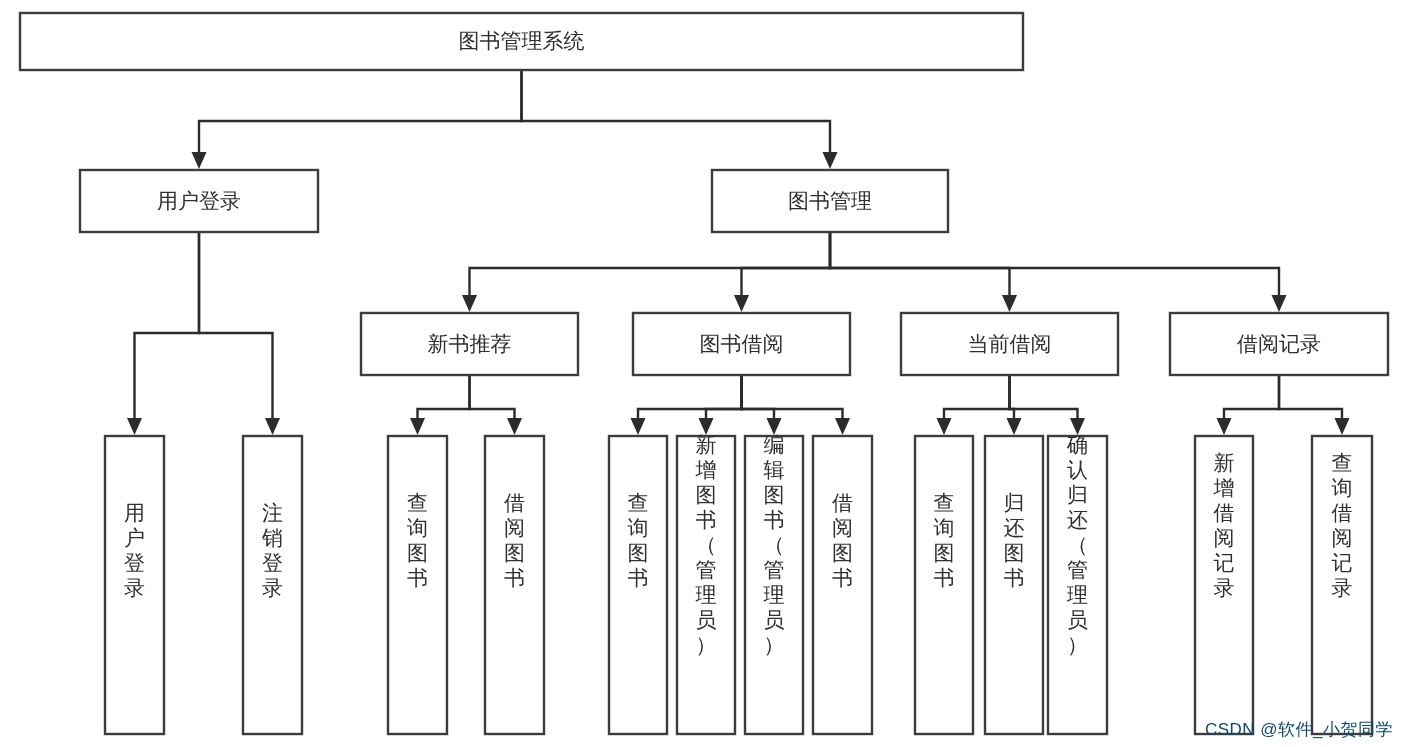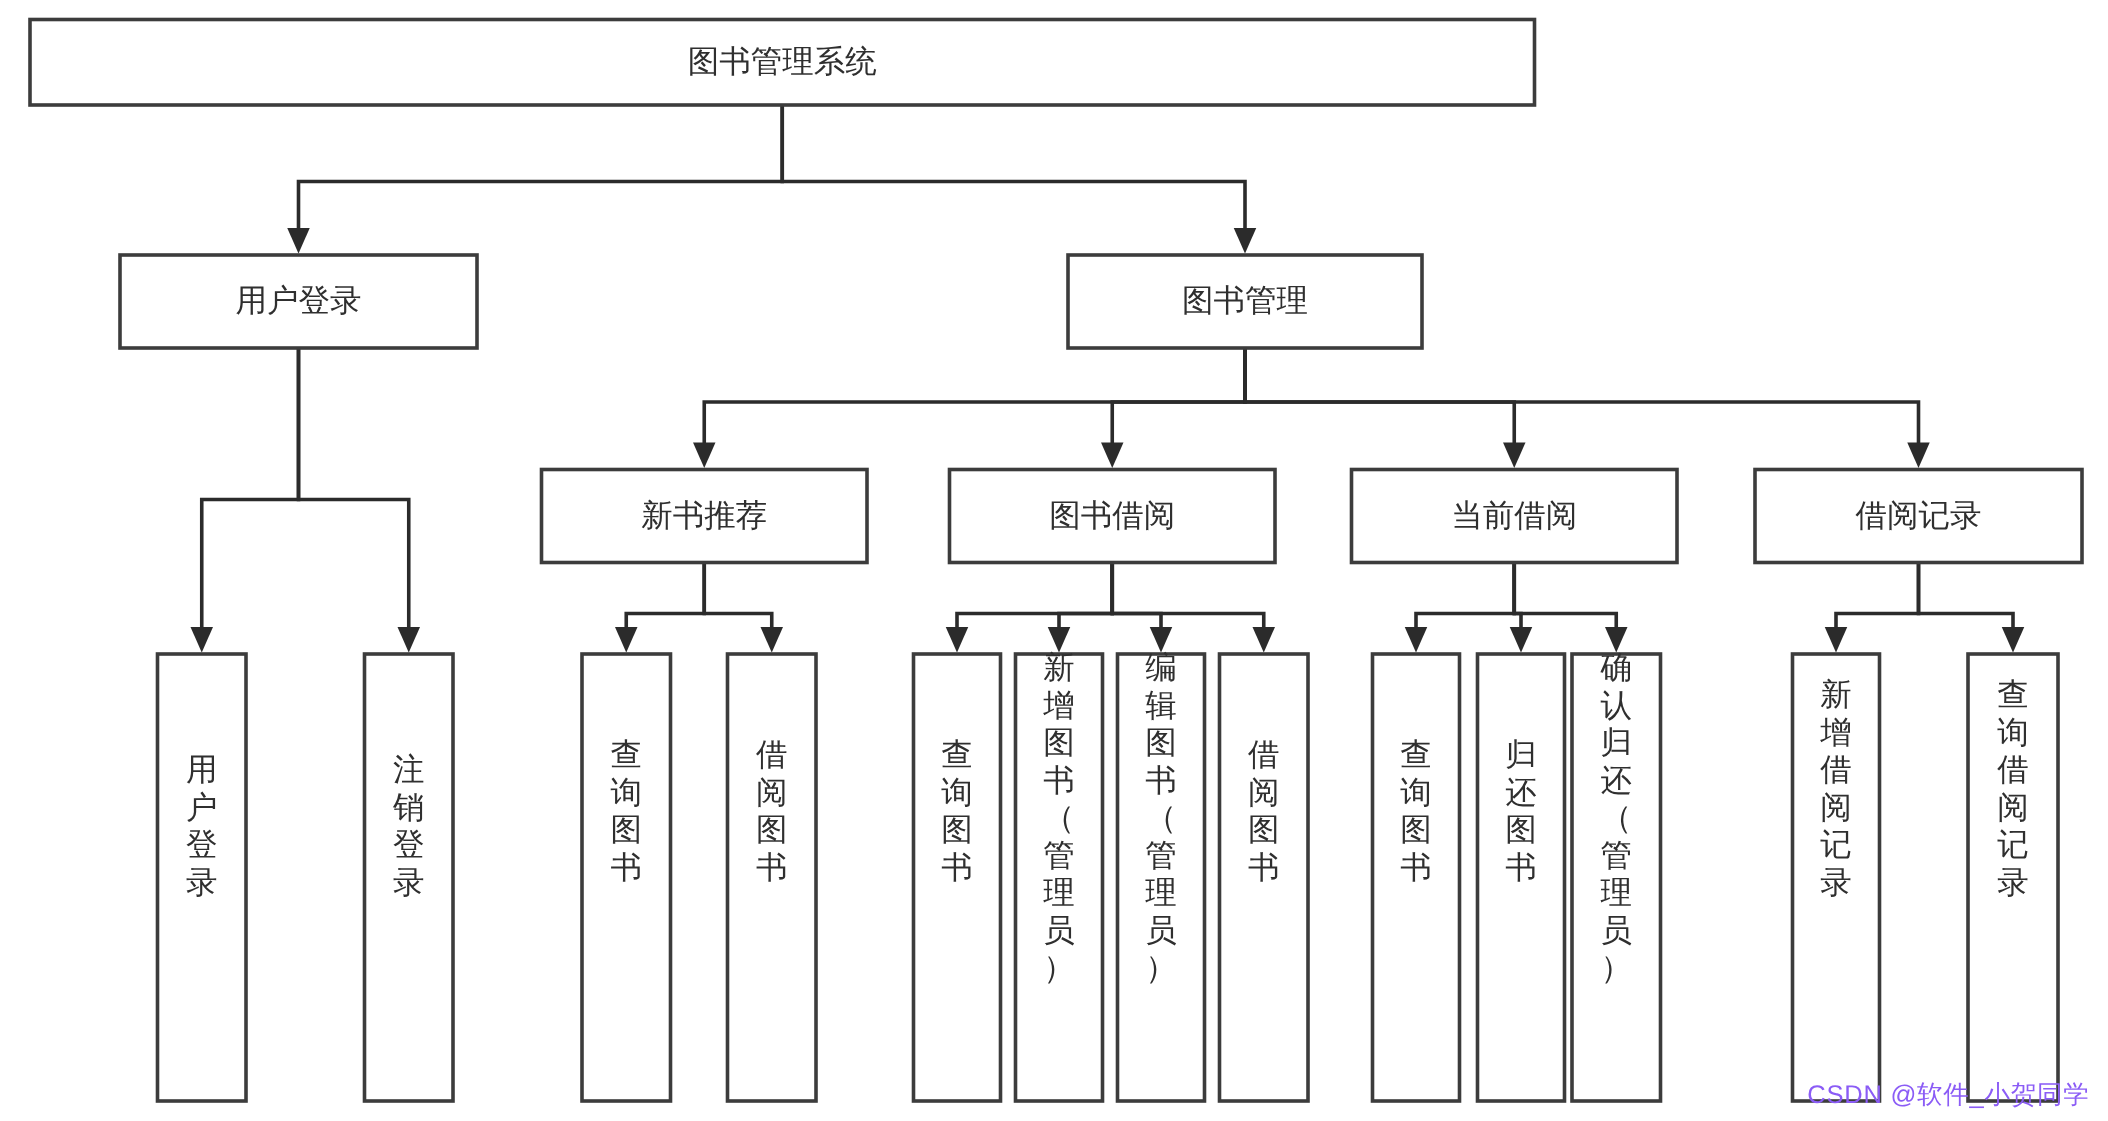--- a/index.html
+++ b/index.html
@@ -57,21 +57,21 @@
     fill: #2f2f2f;
     text-anchor: middle;
     white-space: pre;
   }
   .watermark {
     position: absolute;
     right: 12px;
     bottom: 6px;
     font-family: "Liberation Sans", "DejaVu Sans", sans-serif;
     font-size: 17px;
-    color: #8b5cf6;
+    color: #0c4a6e;
     letter-spacing: 0.5px;
     user-select: none;
     pointer-events: none;
   }
 </style>
 </head>
 <body>
 
 <div id="diagram-root">
   <svg id="tree-svg" viewBox="0 0 1405 747">

